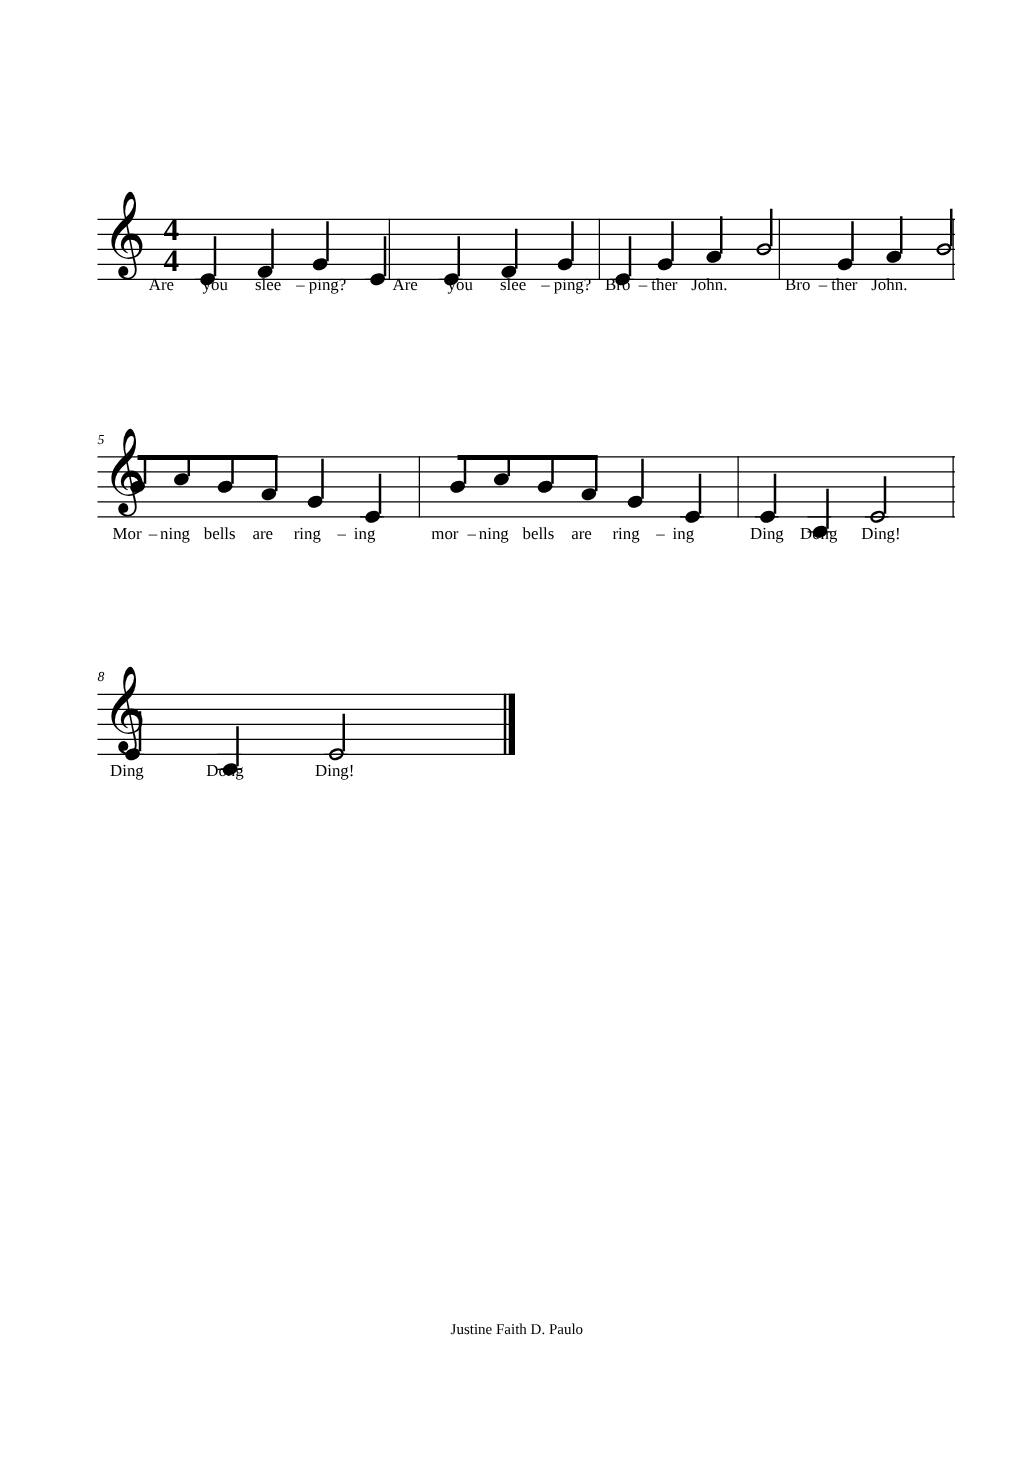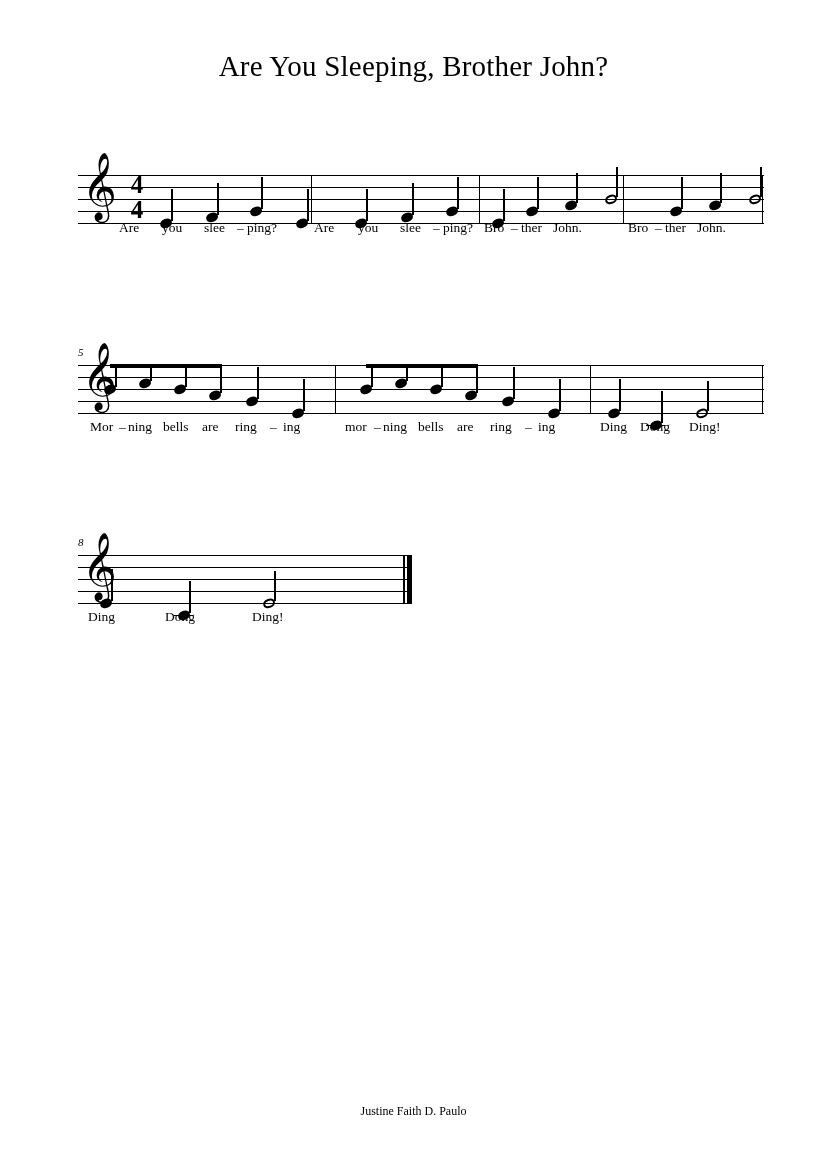--- a/index.html
+++ b/index.html
@@ -24,21 +24,21 @@
     top: 50px;
     left: 0;
     width: 827px;
     text-align: center;
     font-size: 29px;
     font-family: "Liberation Serif", serif;
     letter-spacing: 0.2px;
   }
   .composer {
     position: absolute;
-    top: 1104px;
+    top: 1056px;
     left: 0;
     width: 827px;
     text-align: center;
     font-size: 12px;
     font-family: "Liberation Serif", serif;
   }
   .system {
     position: absolute;
     left: 0;
     width: 827px;
@@ -148,21 +148,20 @@
     font-size: 13.5px;
     font-family: "Liberation Serif", serif;
     white-space: nowrap;
   }
 </style>
 </head>
 <body>
 
 <div class="sheet">
 
-  <div class="title">Are You Sleeping, Brother John?</div>
 
   <div class="system" style="top:160px;">
     <div class="staff" style="top:15px;">
       <div class="line"></div>
       <div class="line"></div>
       <div class="line"></div>
       <div class="line"></div>
       <div class="line"></div>
 
       <div class="clef">𝄞</div>

